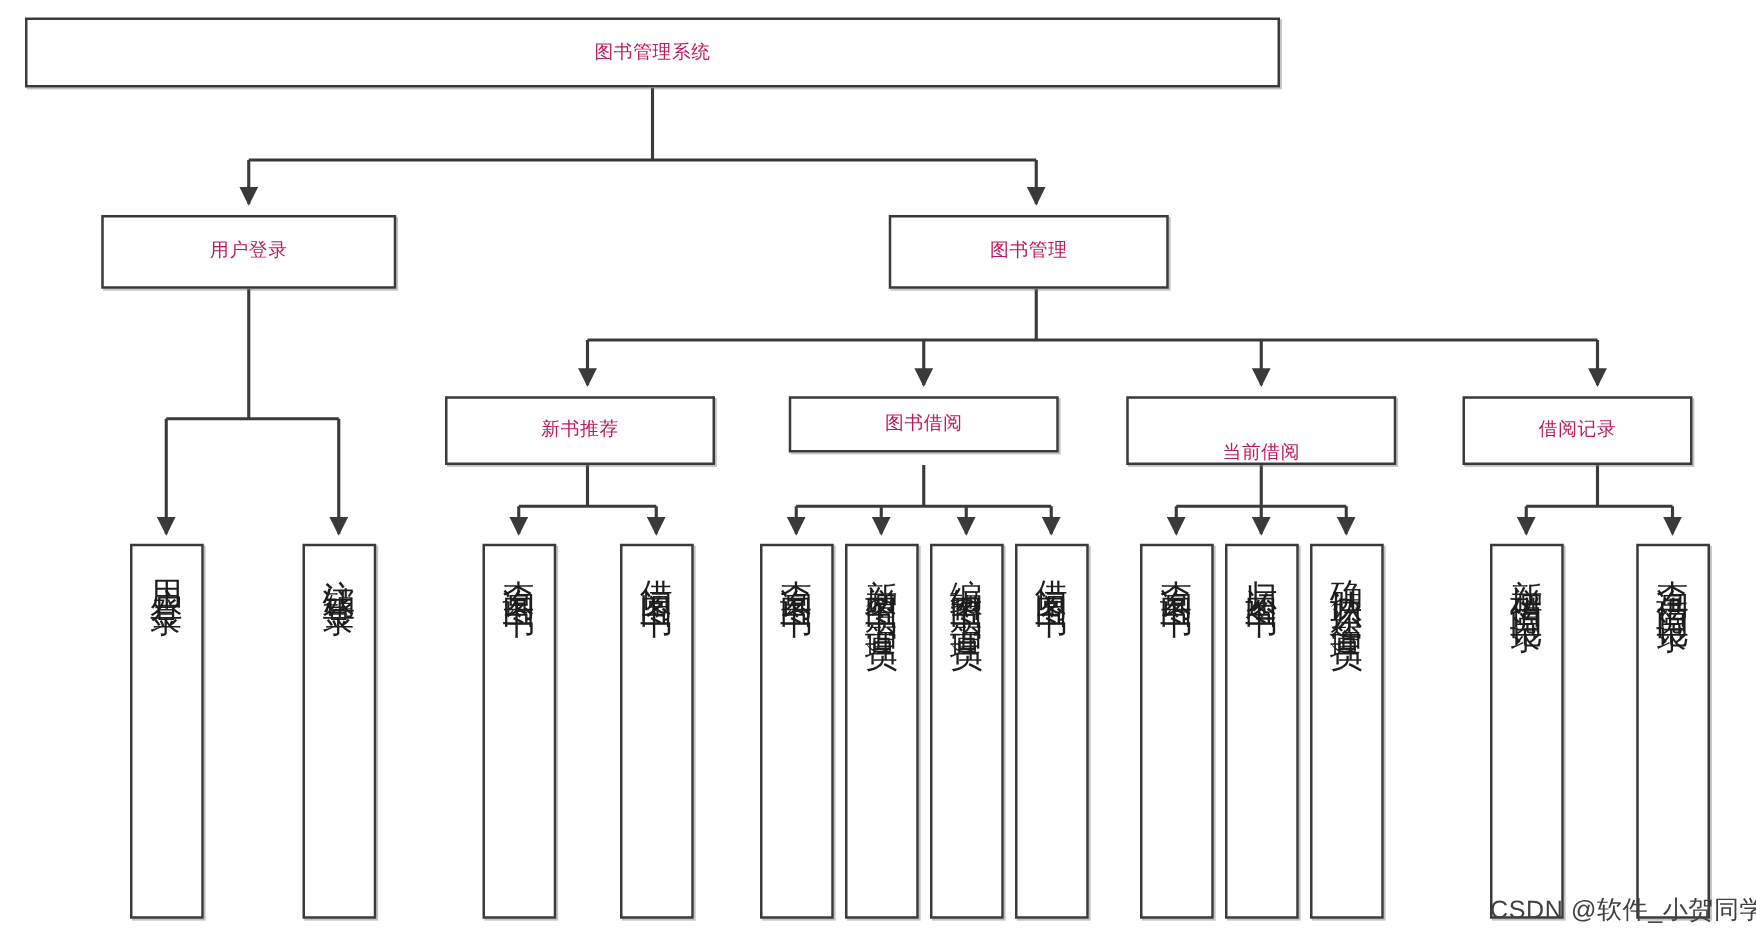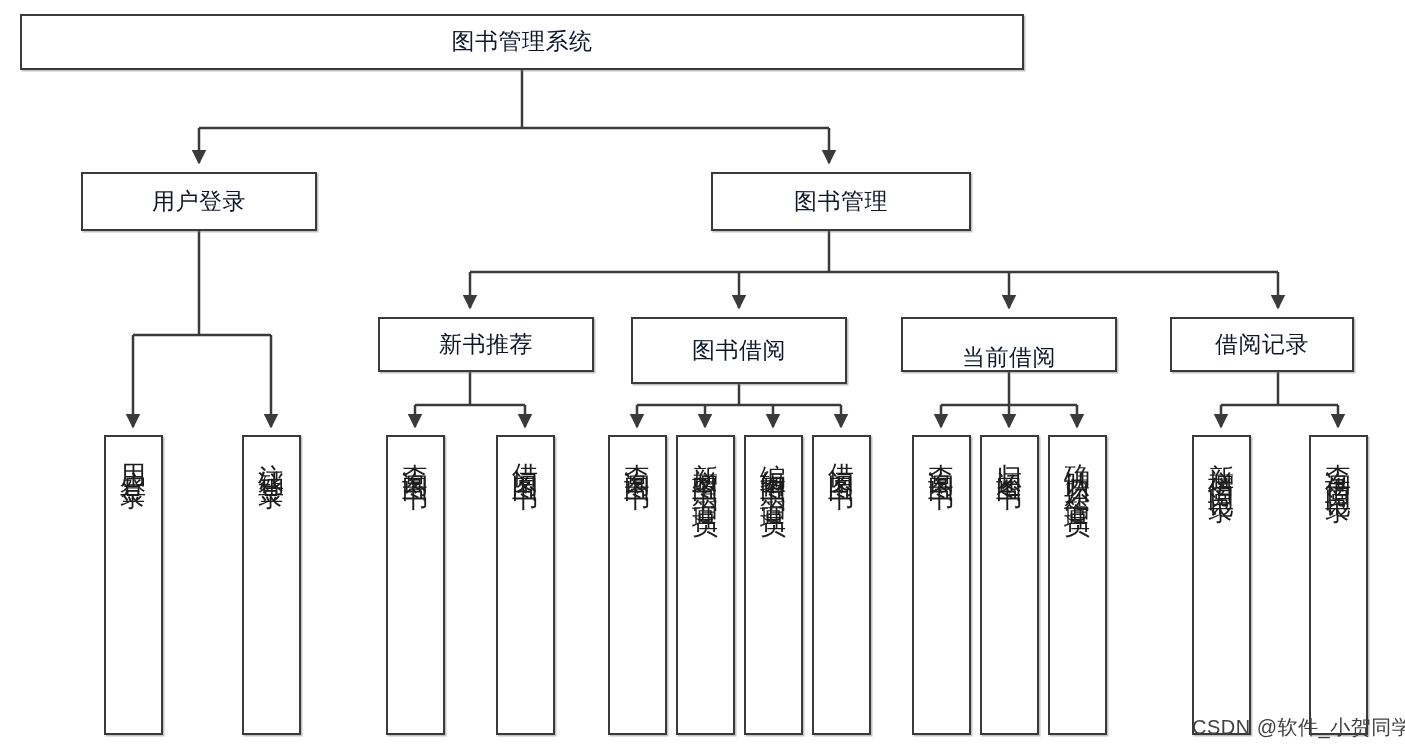--- a/index.html
+++ b/index.html
@@ -31,22 +31,22 @@
     border: 2.5px solid #3a3a3a;
     display: flex;
     align-items: center;
     justify-content: center;
     box-shadow: 1.5px 1.5px 0 rgba(120,120,120,0.45);
   }
   .node-box.root {
     border-width: 2.5px;
   }
   .node-label-h {
-    font-size: 23px;
-    color: #0f172a;
+    font-size: 15px;
+    color: #be185d;
     line-height: 1.1;
     white-space: nowrap;
     letter-spacing: 0.5px;
   }
   .node-box.leaf {
     align-items: flex-start;
     justify-content: center;
     padding-top: 6px;
   }
   .node-label-v {
@@ -123,28 +123,28 @@
     </g>
   </svg>
 
   <div class="node-box root" style="left:20px; top:14px; width:1004px; height:56px;">
     <span class="node-label-h">图书管理系统</span>
   </div>
 
   <div class="node-box" style="left:81px; top:172px; width:236px; height:59px;">
     <span class="node-label-h">用户登录</span>
   </div>
-  <div class="node-box" style="left:711px; top:172px; width:260px; height:59px;">
+  <div class="node-box" style="left:711px; top:172px; width:224px; height:59px;">
     <span class="node-label-h">图书管理</span>
   </div>
 
-  <div class="node-box" style="left:378px; top:317px; width:216px; height:55px;">
+  <div class="node-box" style="left:356px; top:317px; width:216px; height:55px;">
     <span class="node-label-h">新书推荐</span>
   </div>
-  <div class="node-box" style="left:631px; top:317px; width:216px; height:67px;">
+  <div class="node-box" style="left:631px; top:317px; width:216px; height:45px;">
     <span class="node-label-h">图书借阅</span>
   </div>
   <div class="node-box" style="left:901px; top:317px; width:216px; height:55px;align-items:flex-end;">
     <span class="node-label-h">当前借阅</span>
   </div>
   <div class="node-box" style="left:1170px; top:317px; width:184px; height:55px;">
     <span class="node-label-h">借阅记录</span>
   </div>
 
   <div class="node-box leaf" style="left:104px; top:435px; width:59px; height:300px;">

